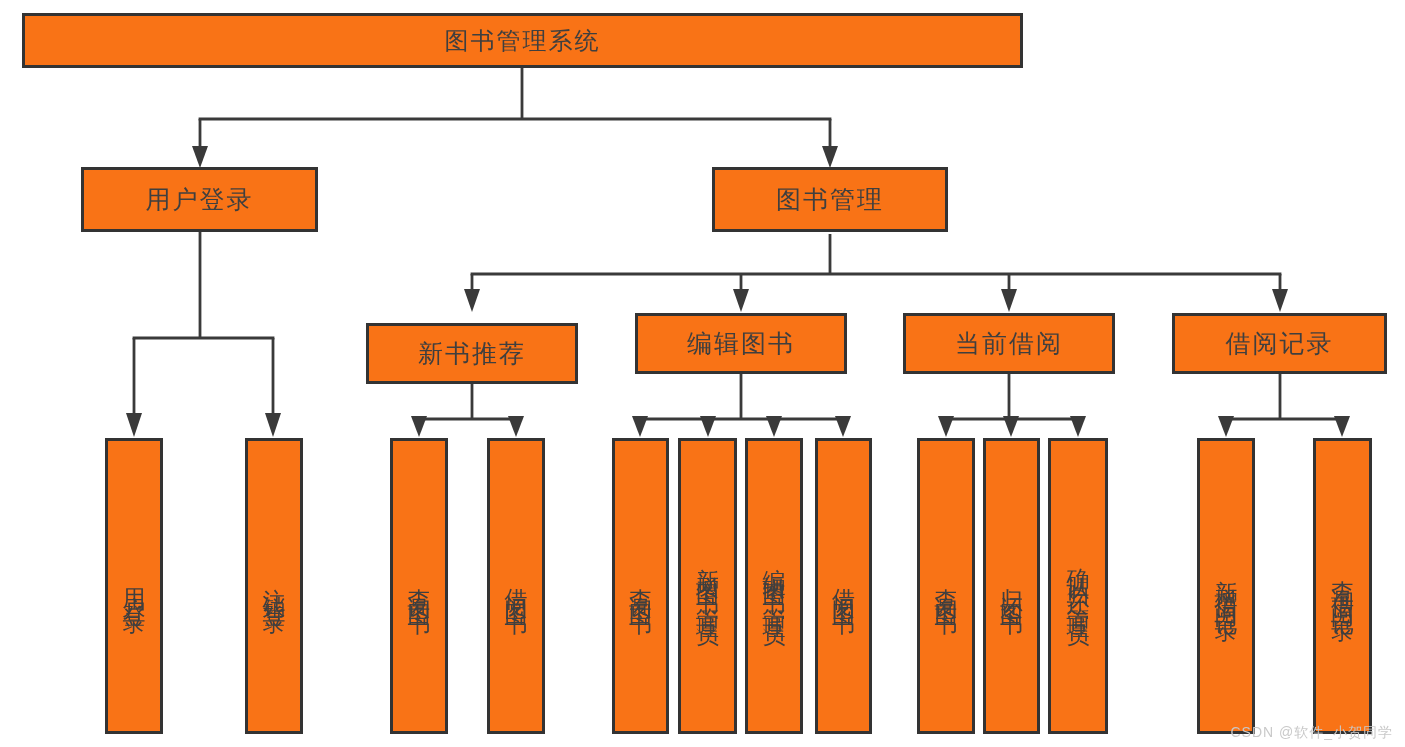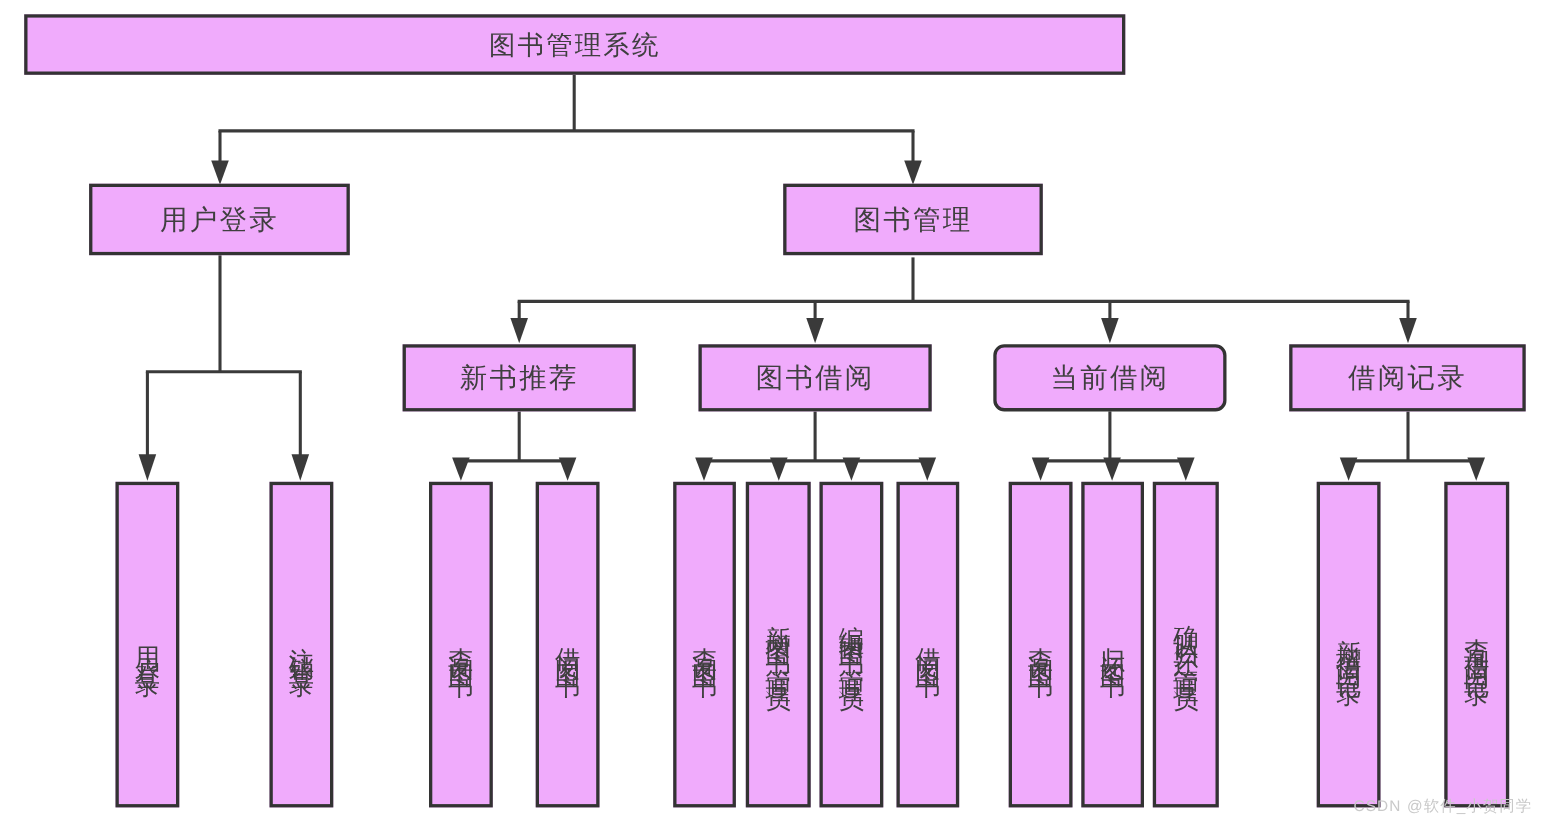--- a/index.html
+++ b/index.html
@@ -3,21 +3,21 @@
 <meta charset="utf-8">
 <style>
   html,body { margin:0; padding:0; background:#ffffff; }
   .canvas {
     position:relative; width:1405px; height:747px; background:#ffffff;
     font-family:"Liberation Sans","DejaVu Sans",sans-serif;
     overflow:hidden;
   }
   svg.connectors { position:absolute; left:0; top:0; width:1405px; height:747px; }
   .node {
-    position:absolute; box-sizing:border-box; background:#f0abfc;
+    position:absolute; box-sizing:border-box; background:#f97316;
     border:3px solid #333333; color:#3f3f3f;
     display:flex; align-items:center; justify-content:center;
   }
   .h-node { font-size:25px; letter-spacing:2px; }
   .title-node { font-size:24px; letter-spacing:2px; }
   .v-node { font-size:23px; }
   .v-node .vtext {
     writing-mode:vertical-rl; text-orientation:mixed;
     letter-spacing:8px; line-height:1;
   }
@@ -86,27 +86,27 @@
     <span>图书管理系统</span>
   </div>
 
   <div class="node h-node" style="left:81px;top:167px;width:237px;height:65px;">
     <span>用户登录</span>
   </div>
   <div class="node h-node" style="left:712px;top:167px;width:236px;height:65px;">
     <span>图书管理</span>
   </div>
 
-  <div class="node h-node" style="left:366px;top:313px;width:212px;height:61px;">
+  <div class="node h-node" style="left:366px;top:323px;width:212px;height:61px;">
     <span>新书推荐</span>
   </div>
   <div class="node h-node" style="left:635px;top:313px;width:212px;height:61px;">
-    <span>图书借阅</span>
+    <span>编辑图书</span>
   </div>
-  <div class="node h-node" style="left:903px;top:313px;width:212px;height:61px;border-radius:10px;">
+  <div class="node h-node" style="left:903px;top:313px;width:212px;height:61px;">
     <span>当前借阅</span>
   </div>
   <div class="node h-node" style="left:1172px;top:313px;width:215px;height:61px;">
     <span>借阅记录</span>
   </div>
 
   <div class="node v-node" style="left:105px;top:438px;width:58px;height:296px;">
     <span class="vtext">用户登录</span>
   </div>
   <div class="node v-node" style="left:245px;top:438px;width:58px;height:296px;">

